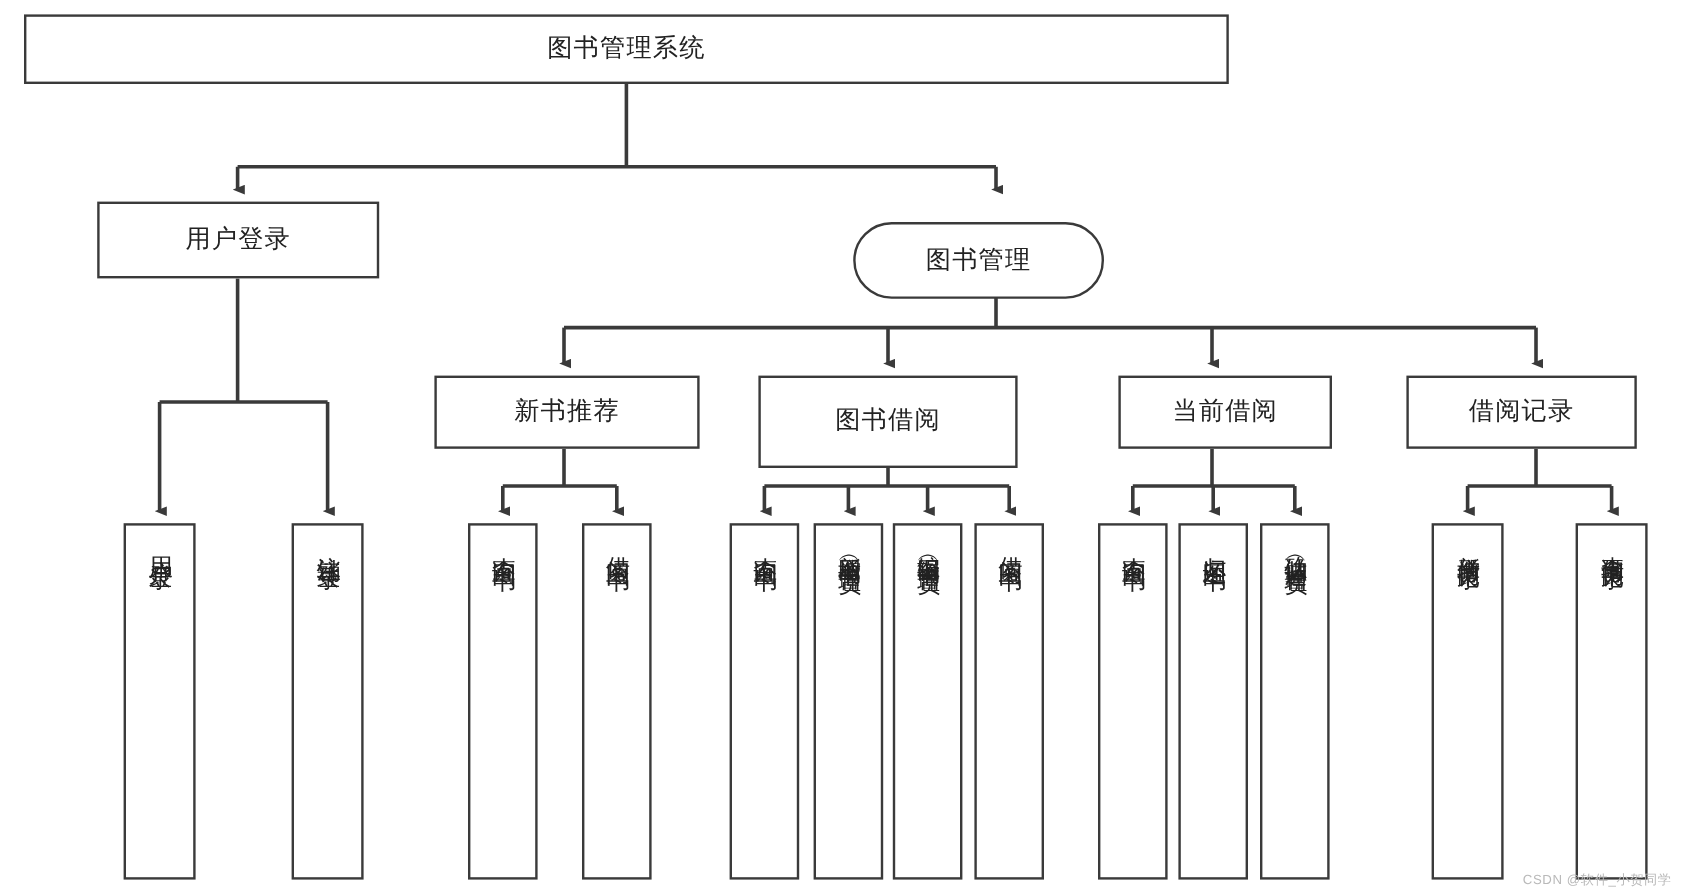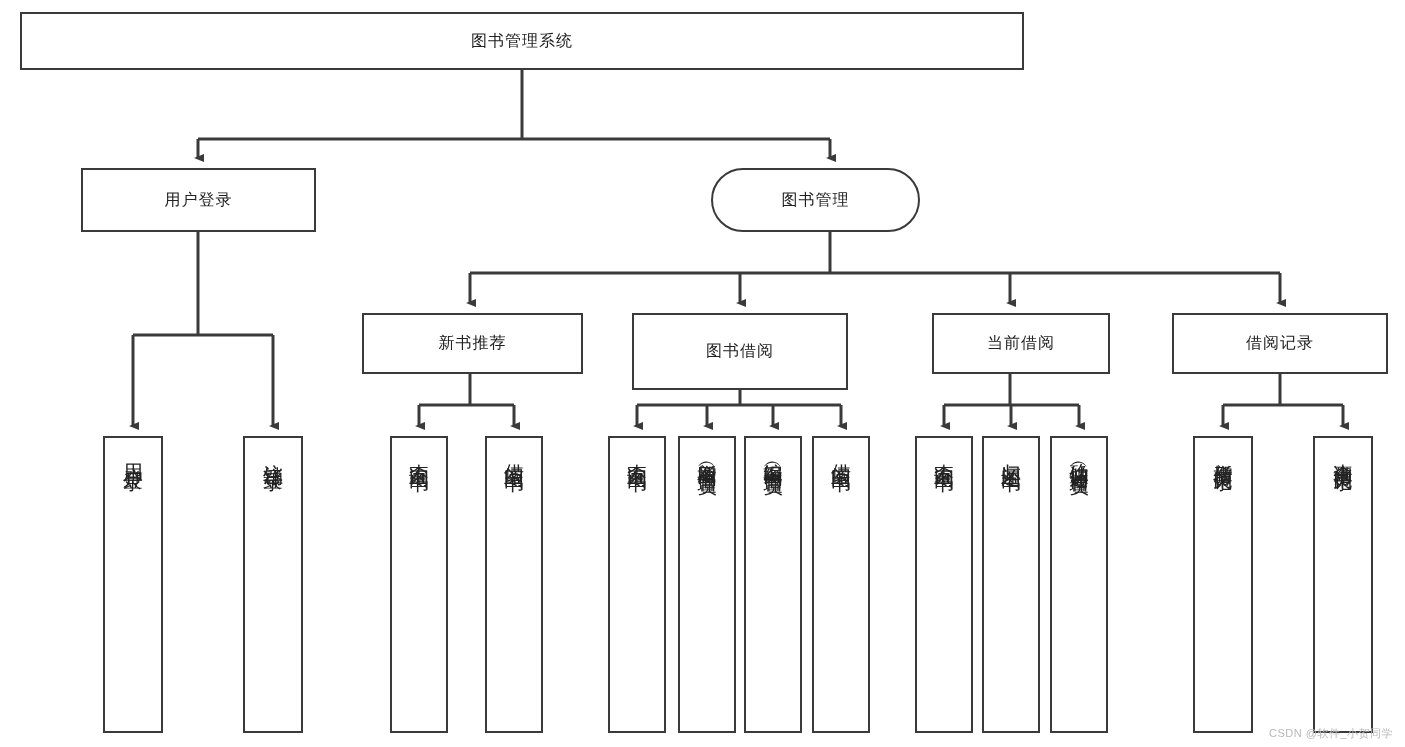--- a/index.html
+++ b/index.html
@@ -25,21 +25,21 @@
     position:absolute;
     box-sizing:border-box;
     background:#ffffff;
     border:2px solid #3a3a3a;
     display:flex;
     align-items:center;
     justify-content:center;
     z-index:2;
   }
   .node .lbl{
-    font-size:16px;
+    font-size:21px;
     line-height:1.15;
     color:#222222;
     letter-spacing:1px;
     white-space:nowrap;
   }
   .node.leaf{
     align-items:flex-start;
     justify-content:center;
     padding-top:10px;
   }
@@ -122,34 +122,34 @@
     </g>
   </svg>
 
   <div class="node" style="left: 20px; top: 12px; width: 1004px; height: 58px;">
     <span class="lbl">图书管理系统</span>
   </div>
 
   <div class="node" style="left: 81px; top: 168px; width: 235px; height: 64px;">
     <span class="lbl">用户登录</span>
   </div>
-  <div class="node" style="left: 711px; top: 168px; width: 209px; height: 64px; border-radius: 32px;">
+  <div class="node" style="left: 711px; top: 185px; width: 209px; height: 64px; border-radius: 32px;">
     <span class="lbl">图书管理</span>
   </div>
 
   <div class="node" style="left: 362px; top: 313px; width: 221px; height: 61px;">
     <span class="lbl">新书推荐</span>
   </div>
   <div class="node" style="left: 632px; top: 313px; width: 216px; height: 77px;">
     <span class="lbl">图书借阅</span>
   </div>
   <div class="node" style="left: 902px; top: 313px; width: 178px; height: 61px; margin-left: 30px;">
     <span class="lbl">当前借阅</span>
   </div>
-  <div class="node" style="left: 1172px; top: 313px; width: 216px; height: 61px;">
+  <div class="node" style="left: 1172px; top: 313px; width: 192px; height: 61px;">
     <span class="lbl">借阅记录</span>
   </div>
 
   <div class="node leaf" style="left: 103px; top: 436px; width: 60px; height: 297px;">
     <span class="lbl">用户登录</span>
   </div>
   <div class="node leaf" style="left: 243px; top: 436px; width: 60px; height: 297px;">
     <span class="lbl">注销登录</span>
   </div>
   <div class="node leaf" style="left: 390px; top: 436px; width: 58px; height: 297px;">

